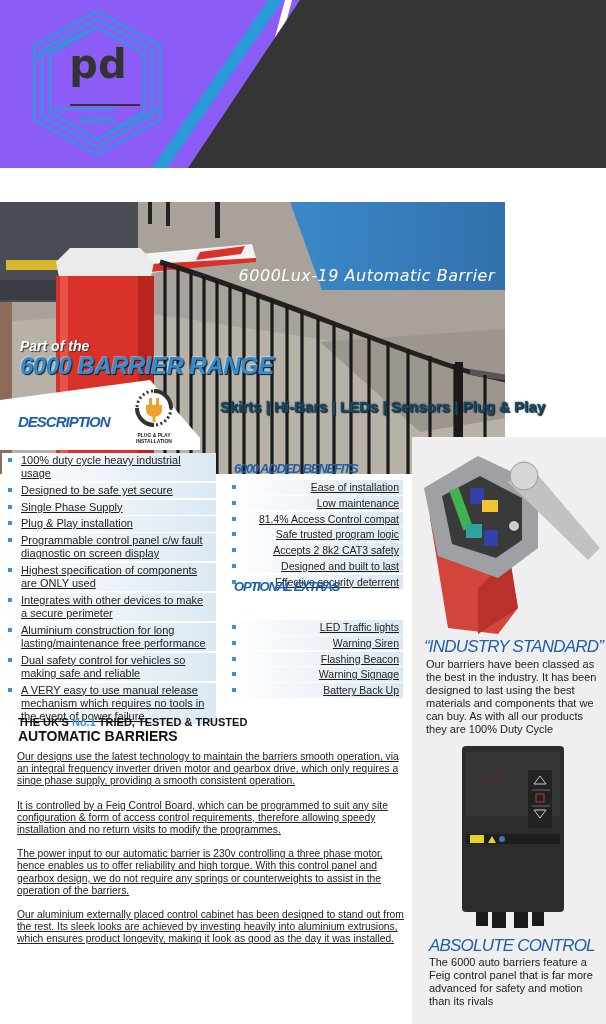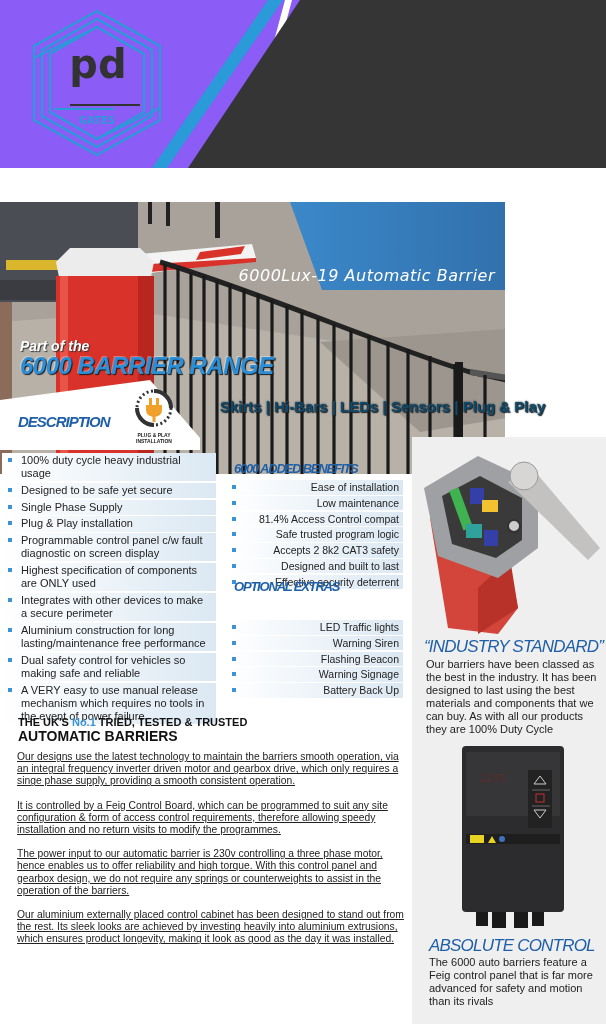--- a/index.html
+++ b/index.html
@@ -36,21 +36,21 @@
   .motor-img { position: absolute; left: 418px; top: 448px; width: 186px; height: 186px; }
   .industry-title { position: absolute; left: 424px; top: 637px; font-style: italic; font-size: 17px; color: #1f5fa8;
                     letter-spacing: -0.8px; }
   .industry-text { position: absolute; left: 426px; top: 658px; width: 178px; font-size: 11px; line-height: 13px; color: #222; }
   .panel-img { position: absolute; left: 458px; top: 744px; width: 110px; height: 186px; }
   .absolute-title { position: absolute; left: 429px; top: 936px; font-style: italic; font-size: 17px; color: #1f5fa8;
                     letter-spacing: -0.8px; }
   .absolute-text { position: absolute; left: 429px; top: 956px; width: 175px; font-size: 11px; line-height: 13px; color: #222; }
 
   
-  .bullets { list-style: none; }
+  .bullets { list-style: none; text-decoration: underline; }
   .bullets li { position: relative; font-size: 11px; line-height: 13.2px; padding-left: 19px; padding-right: 4px;
                 padding-top: 1px; padding-bottom: 1px; margin-bottom: 1.5px; color: #222;
                 background: linear-gradient(90deg, #ffffff 0%, #dbe8f3 100%); }
   .bullets li .sq { position: absolute; left: 6px; top: 5px; width: 4px; height: 4px; background: #3b93d6; }
   .desc-list { position: absolute; left: 2px; top: 453px; width: 214px; }
   .benefits-title { position: absolute; left: 234px; top: 461px; font-style: italic; font-weight: bold; font-size: 13px;
                     color: #1f5fa8; letter-spacing: -1.2px; }
   .benefits-list { position: absolute; left: 228px; top: 480px; width: 175px; }
   .extras-title { position: absolute; left: 234px; top: 579px; font-style: italic; font-weight: bold; font-size: 13px;
                   color: #1f5fa8; letter-spacing: -1.2px; }

